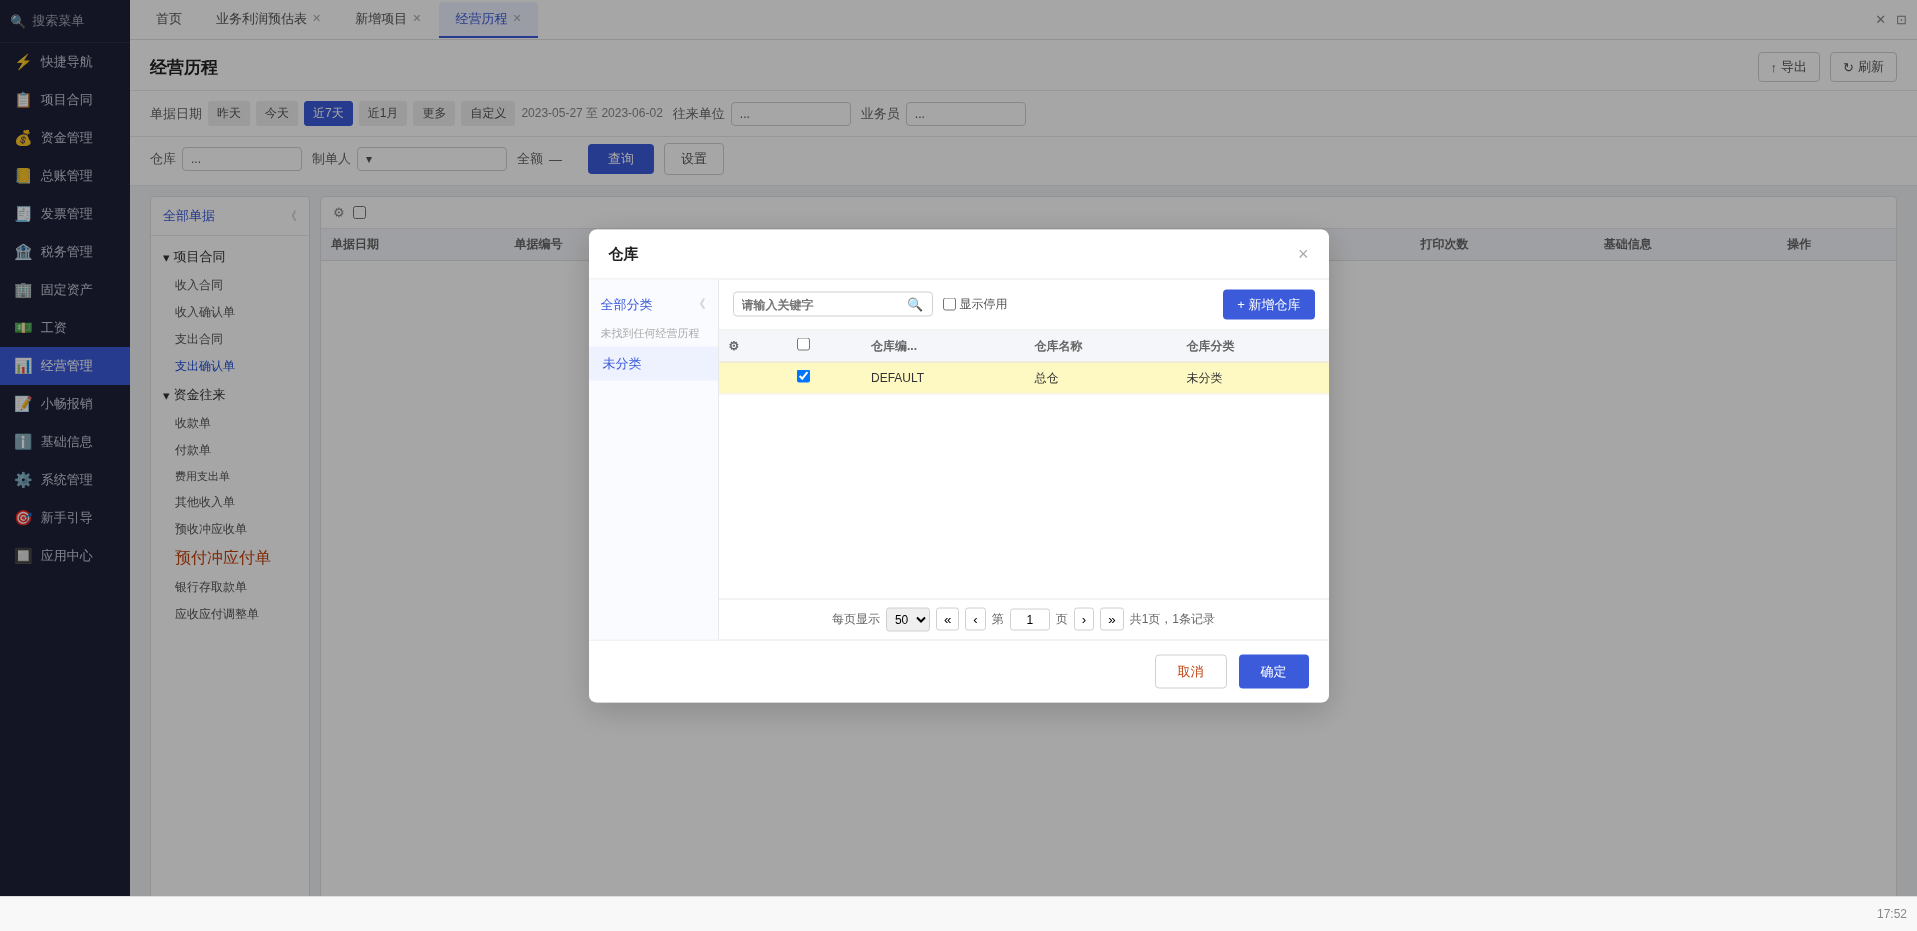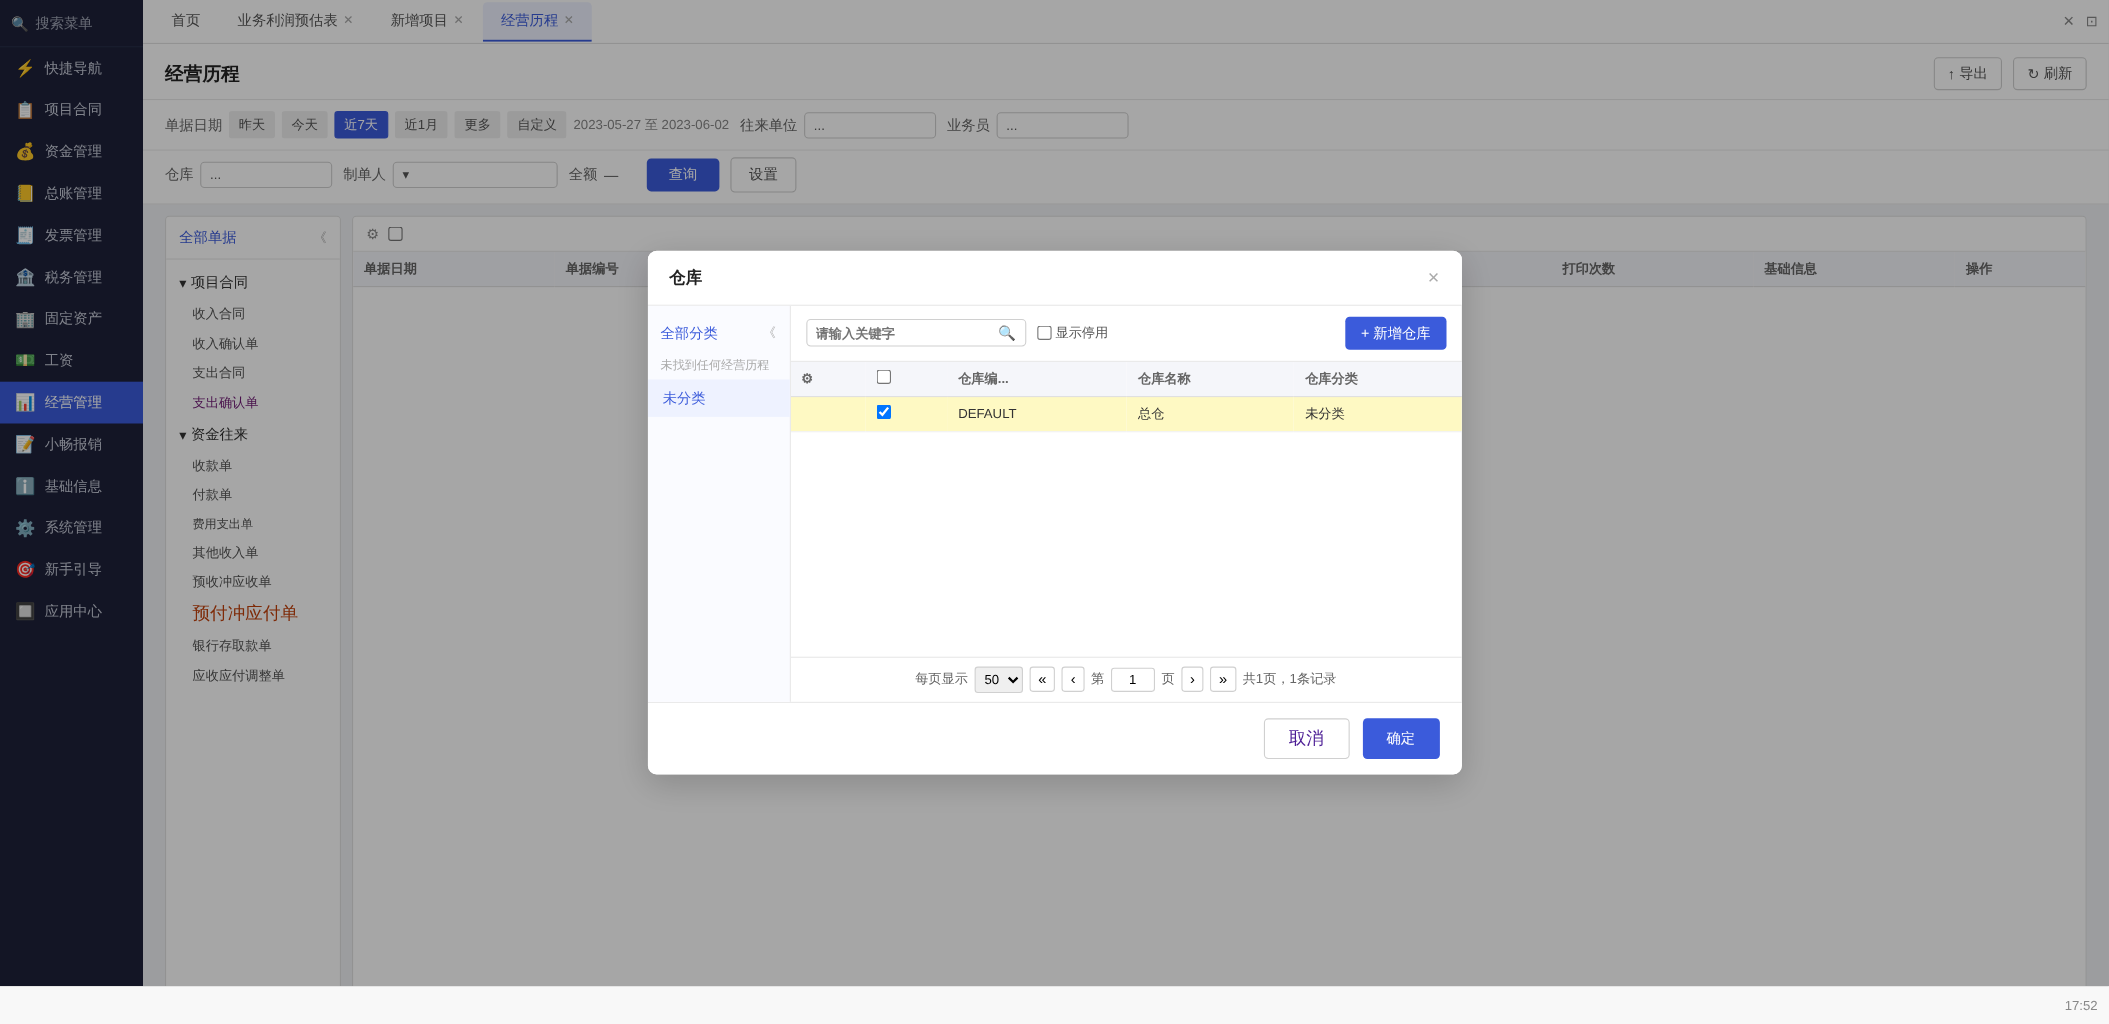--- a/index.html
+++ b/index.html
@@ -164,21 +164,21 @@
     .page-input { width: 40px; text-align: center; border: 1px solid #d0d0d0; border-radius: 3px; padding: 3px; font-size: 12px; }
     .per-page-select { border: 1px solid #d0d0d0; border-radius: 3px; padding: 3px 4px; font-size: 12px; }
 
     
     .modal-footer {
       display: flex; justify-content: flex-end; gap: 12px; padding: 14px 20px;
       border-top: 1px solid #e8e8e8; background: #fff;
     }
     .btn-cancel {
       padding: 7px 22px; border: 1px solid #d0d0d0; border-radius: 4px;
-      background: #fff; color: #4c1d95; font-size: 16px; cursor: pointer;
+      background: #fff; color: #c2410c; font-size: 13px; cursor: pointer;
     }
     .btn-confirm {
       padding: 7px 22px; border: none; border-radius: 4px;
       background: #3b5bdb; color: #fff; font-size: 13px; cursor: pointer;
     }
 
     
     .status-bar {
       position: fixed; bottom: 0; left: 130px; right: 0; height: 35px;
       background: #fff; border-top: 1px solid #e0e0e0; display: flex; align-items: center;
@@ -353,21 +353,21 @@
         <span style="cursor:pointer;color:#aaa;font-size:12px;">《</span>
       </div>
       <div style="padding:6px 0;">
         <div style="padding:6px 12px;font-size:13px;color:#333;cursor:pointer;display:flex;align-items:center;gap:4px;">
           <span>▾</span>
           <span>项目合同</span>
         </div>
         <div style="padding:5px 24px;font-size:12px;color:#555;cursor:pointer;">收入合同</div>
         <div style="padding:5px 24px;font-size:12px;color:#555;cursor:pointer;">收入确认单</div>
         <div style="padding:5px 24px;font-size:12px;color:#555;cursor:pointer;">支出合同</div>
-        <div style="padding:5px 24px;font-size:12px;color:#701a75;cursor:pointer;">支出确认单</div>
+        <div style="padding:5px 24px;font-size:12px;color:#1d4ed8;cursor:pointer;">支出确认单</div>
         <div style="padding:6px 12px;font-size:13px;color:#333;cursor:pointer;display:flex;align-items:center;gap:4px;">
           <span>▾</span>
           <span>资金往来</span>
         </div>
         <div style="padding:5px 24px;font-size:12px;color:#555;cursor:pointer;">收款单</div>
         <div style="padding:5px 24px;font-size:12px;color:#555;cursor:pointer;">付款单</div>
         <div style="padding:5px 24px;font-size:11px;color:#555;cursor:pointer;">费用支出单</div>
         <div style="padding:5px 24px;font-size:12px;color:#555;cursor:pointer;">其他收入单</div>
         <div style="padding:5px 24px;font-size:12px;color:#555;cursor:pointer;">预收冲应收单</div>
         <div style="padding:5px 24px;font-size:16px;color:#c2410c;cursor:pointer;">预付冲应付单</div>

